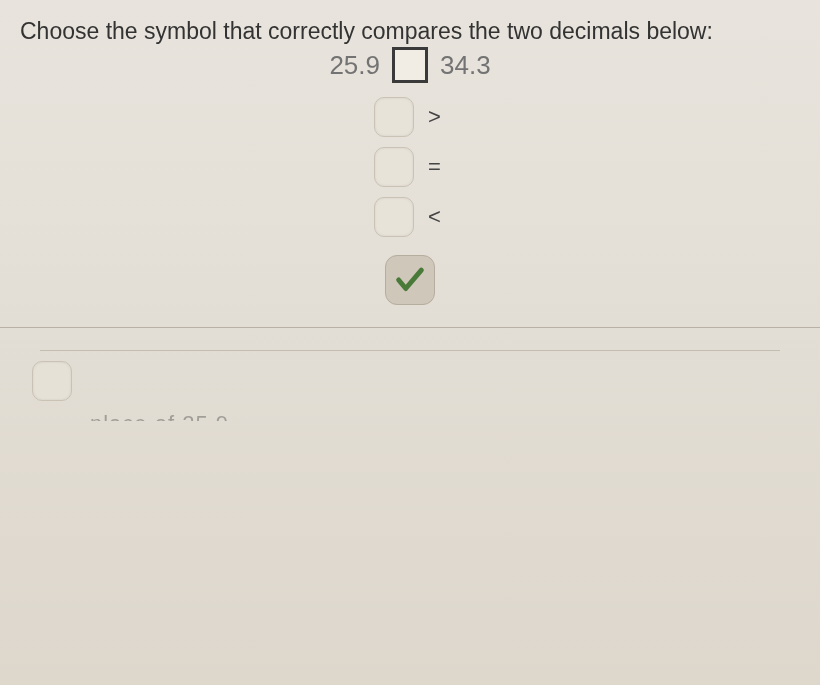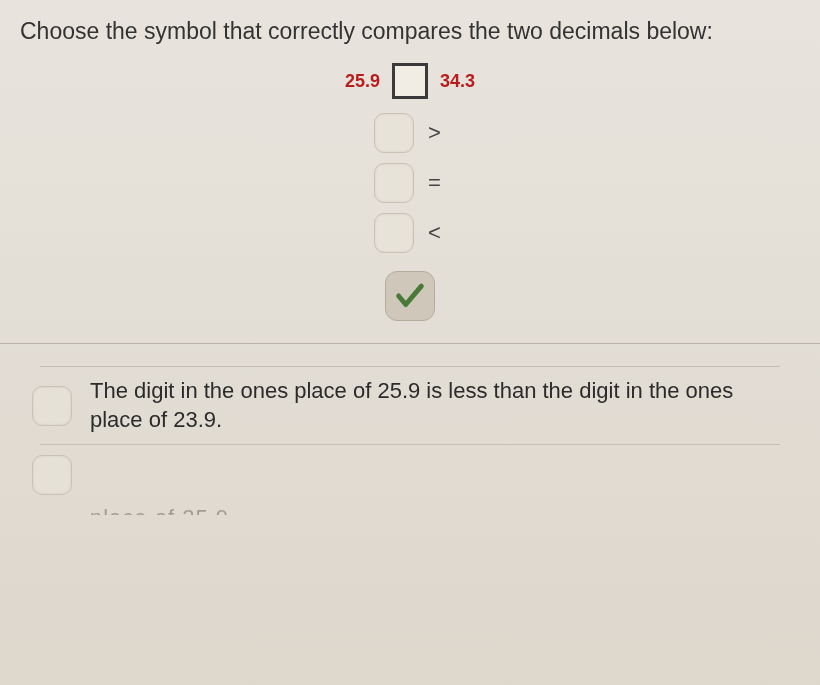--- a/index.html
+++ b/index.html
@@ -15,33 +15,33 @@
       color: #2b2b2b;
       overflow: hidden;
       position: relative;
     }
     .question1 {
       padding: 18px 20px 0 20px;
     }
     .q1-text {
       font-size: 23px;
       color: #333;
-      margin-bottom: 18px;
+      margin-bottom: 2px;
     }
     .comparison-row {
       display: flex;
       align-items: center;
       justify-content: center;
       gap: 12px;
       margin-bottom: 14px;
     }
     .decimal {
-      font-size: 18px;
-      font-weight: 700;
-      color: #b91c1c;
+      font-size: 26px;
+      font-weight: 400;
+      color: #737373;
     }
     .answer-box {
       width: 36px;
       height: 36px;
       border: 3px solid #3a3a3a;
       background: #f2ede4;
     }
     .options-col {
       display: flex;
       flex-direction: column;
@@ -162,23 +162,19 @@
         <path d="M4 12 L9 18 L20 5" stroke="#4a7a3a" stroke-width="3.5" fill="none" stroke-linecap="round" stroke-linejoin="round"></path>
       </svg>
     </div>
   </div>
 </div>
 
 <div class="divider"></div>
 
 <div class="question2">
 
-  <div class="answer-row">
-    <div class="radio-box"></div>
-    <div class="answer-text">The digit in the ones place of 25.9 is less than the digit in the ones place of 23.9.</div>
-  </div>
 
 
   <div class="answer-row" style="border-bottom:none;">
     <div class="radio-box"></div>
   </div>
   <div class="cutoff" style="opacity:0.35; overflow:hidden; height:10px;">place of 25.9.</div>
 </div>
 
 </body></html>

